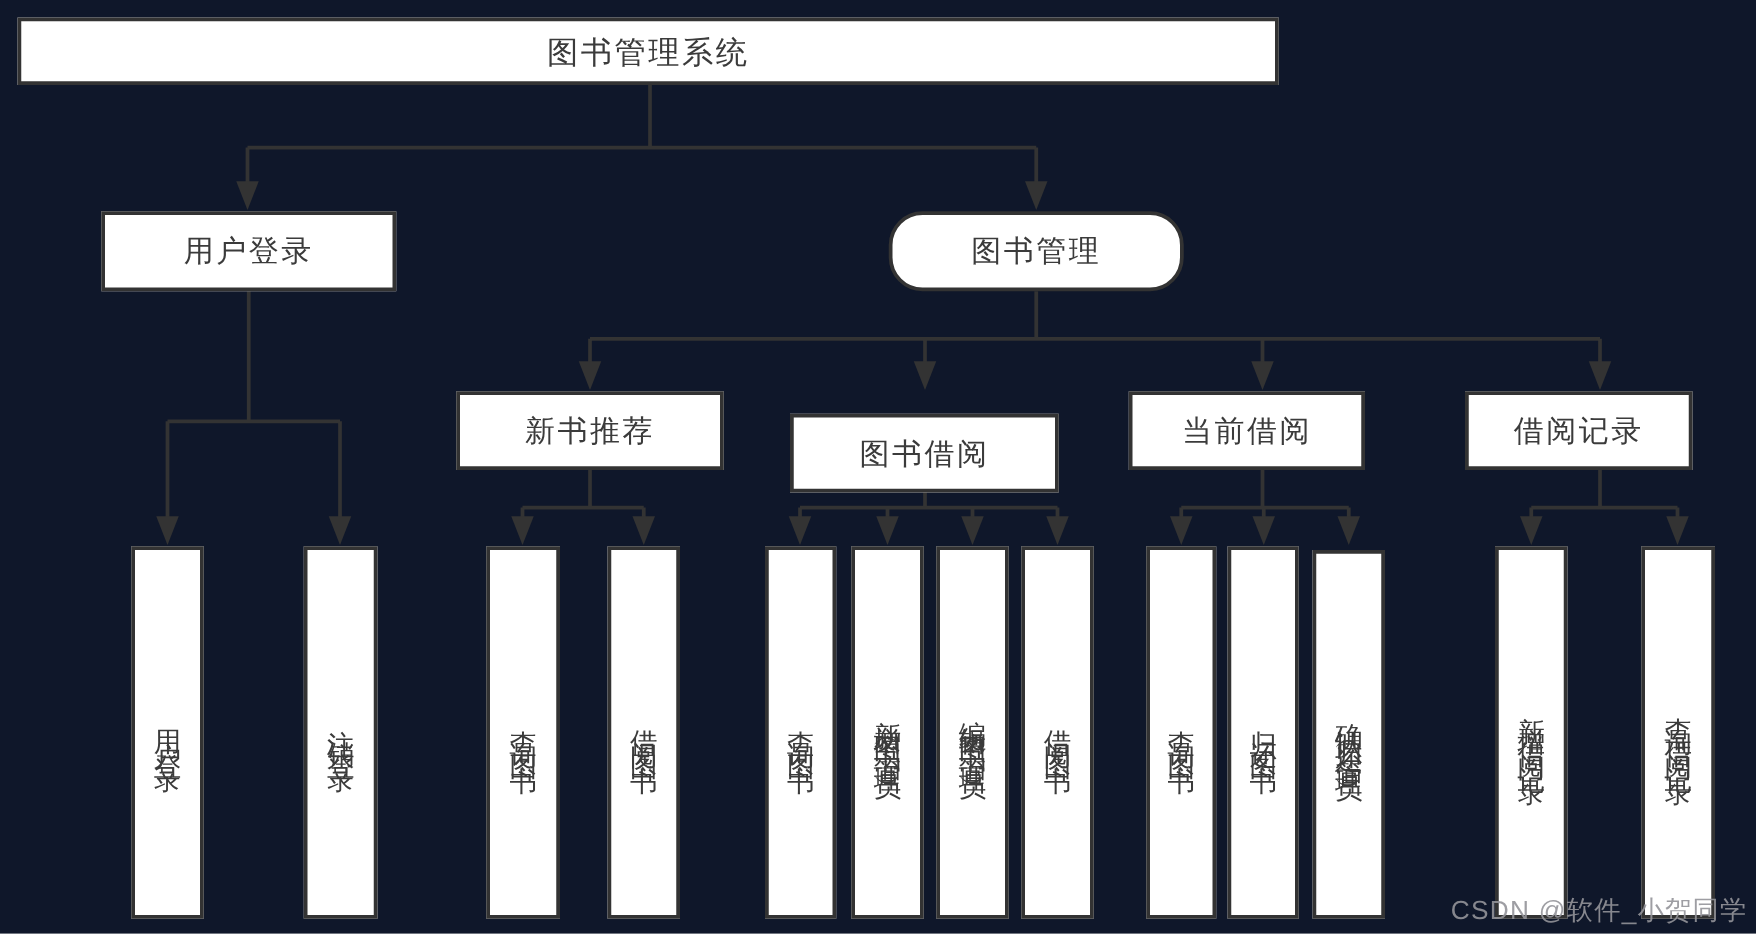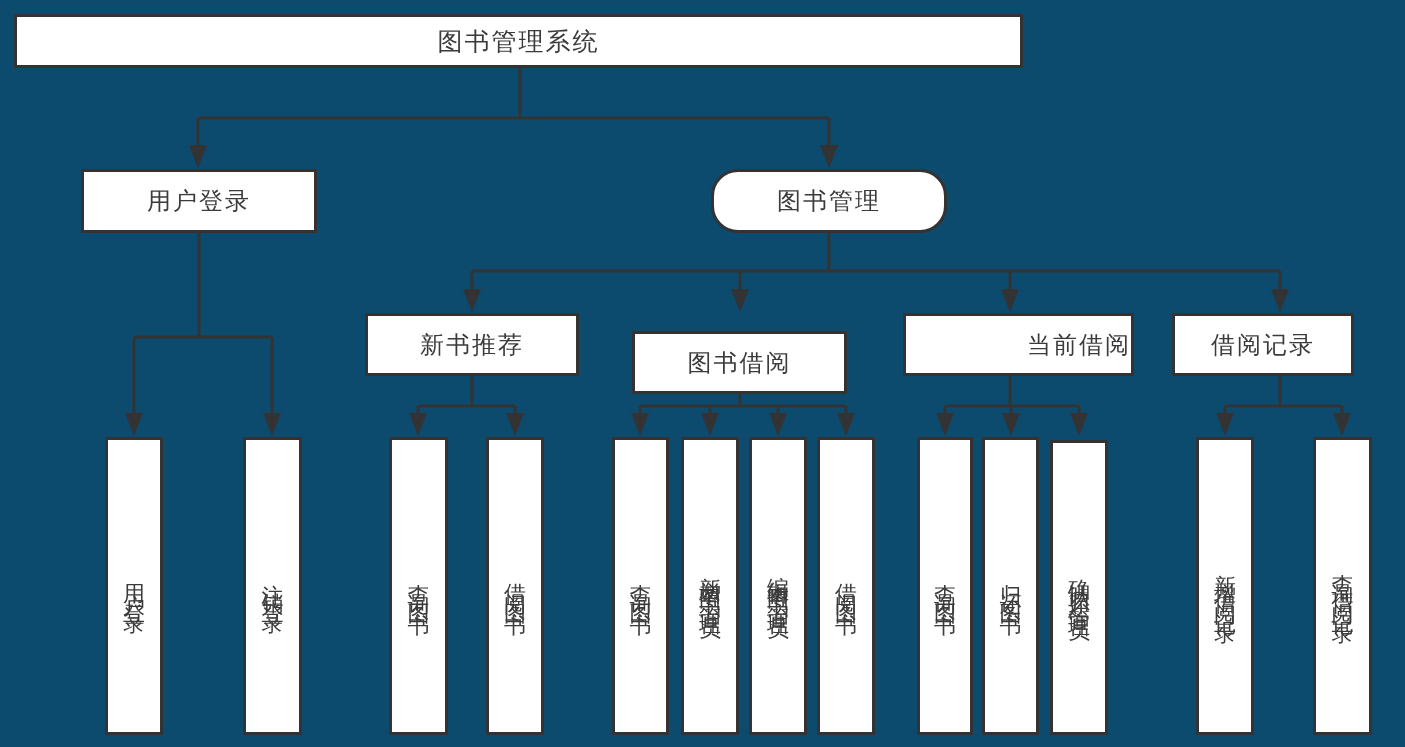--- a/index.html
+++ b/index.html
@@ -1,20 +1,20 @@
 <!DOCTYPE html>
 <html><head>
 <meta charset="utf-8">
 <style>
   html, body { margin: 0; padding: 0; background: #ffffff; }
   .stage {
     position: relative;
     width: 1405px;
     height: 747px;
-    background: #0c4a6e;
+    background: #0f172a;
     overflow: hidden;
     font-family: "Liberation Sans", sans-serif;
   }
   .wires { position: absolute; left: 0; top: 0; width: 1405px; height: 747px; }
   .wires path { stroke: #333333; stroke-width: 3; fill: none; }
   .wires polygon { fill: #333333; stroke: none; }
   .box {
     position: absolute;
     box-sizing: border-box;
     background: #ffffff;
@@ -95,21 +95,21 @@
   <div class="box h" style="left:711px; top:169px; width:236px; height:64px;border-radius:27px;">
     <span class="lbl">图书管理</span>
   </div>
 
   <div class="box h" style="left:365px; top:313px; width:214px; height:63px;justify-content:center;">
     <span class="lbl">新书推荐</span>
   </div>
   <div class="box h" style="left:632px; top:331px; width:215px; height:63px;">
     <span class="lbl">图书借阅</span>
   </div>
-  <div class="box h" style="left:903px; top:313px; width:231px; height:63px;justify-content:flex-end;">
+  <div class="box h" style="left:903px; top:313px; width:189px; height:63px;">
     <span class="lbl">当前借阅</span>
   </div>
   <div class="box h" style="left:1172px; top:313px; width:182px; height:63px;">
     <span class="lbl">借阅记录</span>
   </div>
 
   <div class="box v" style="left:105px; top:437px; width:58px; height:298px;">
     <span>用户登录</span>
   </div>
   <div class="box v" style="left:243px; top:437px; width:59px; height:298px;">
@@ -146,14 +146,15 @@
     <span>确认归还（管理员）</span>
   </div>
 
   <div class="box v" style="left:1196px; top:437px; width:58px; height:298px;">
     <span>新增借阅记录</span>
   </div>
   <div class="box v" style="left:1313px; top:437px; width:59px; height:298px;">
     <span>查询借阅记录</span>
   </div>
 
+  <div class="watermark">CSDN @软件_小贺同学</div>
 
 </div>
 
 </body></html>

